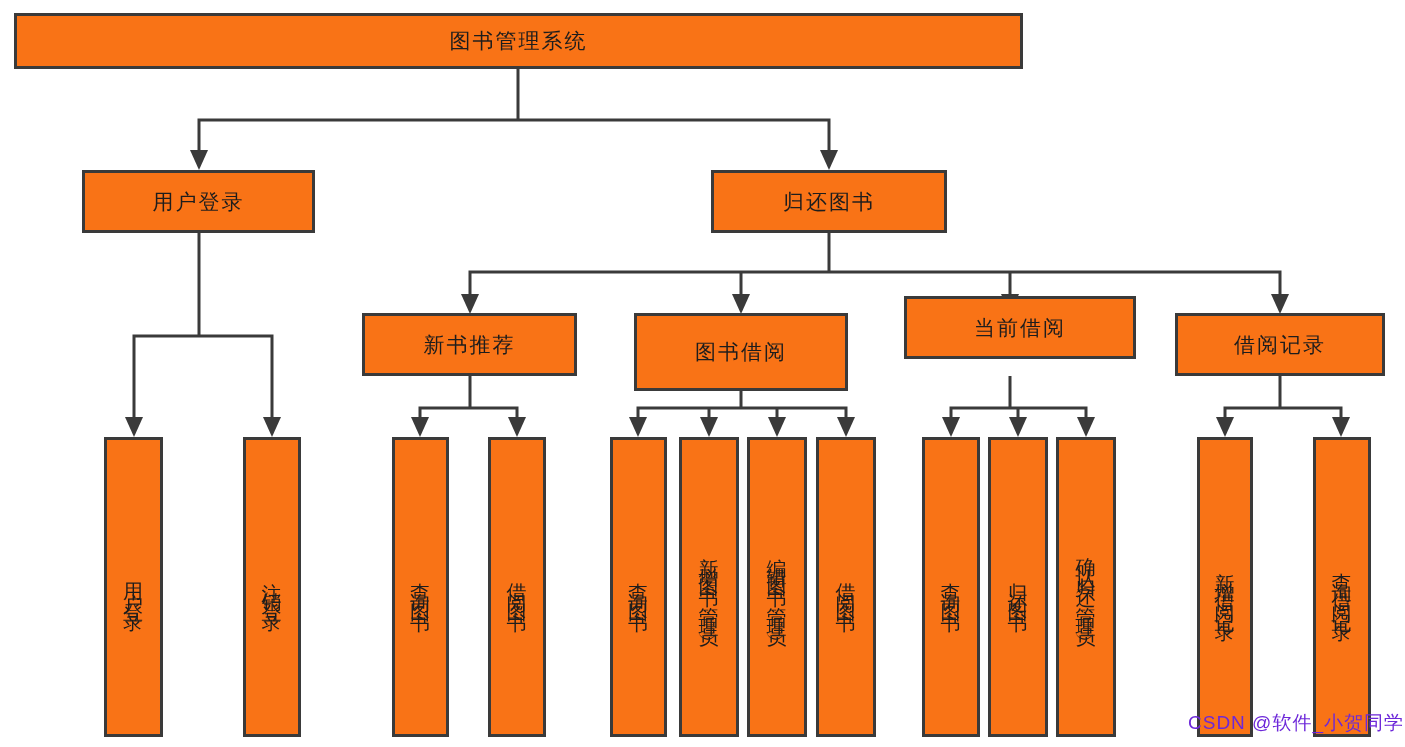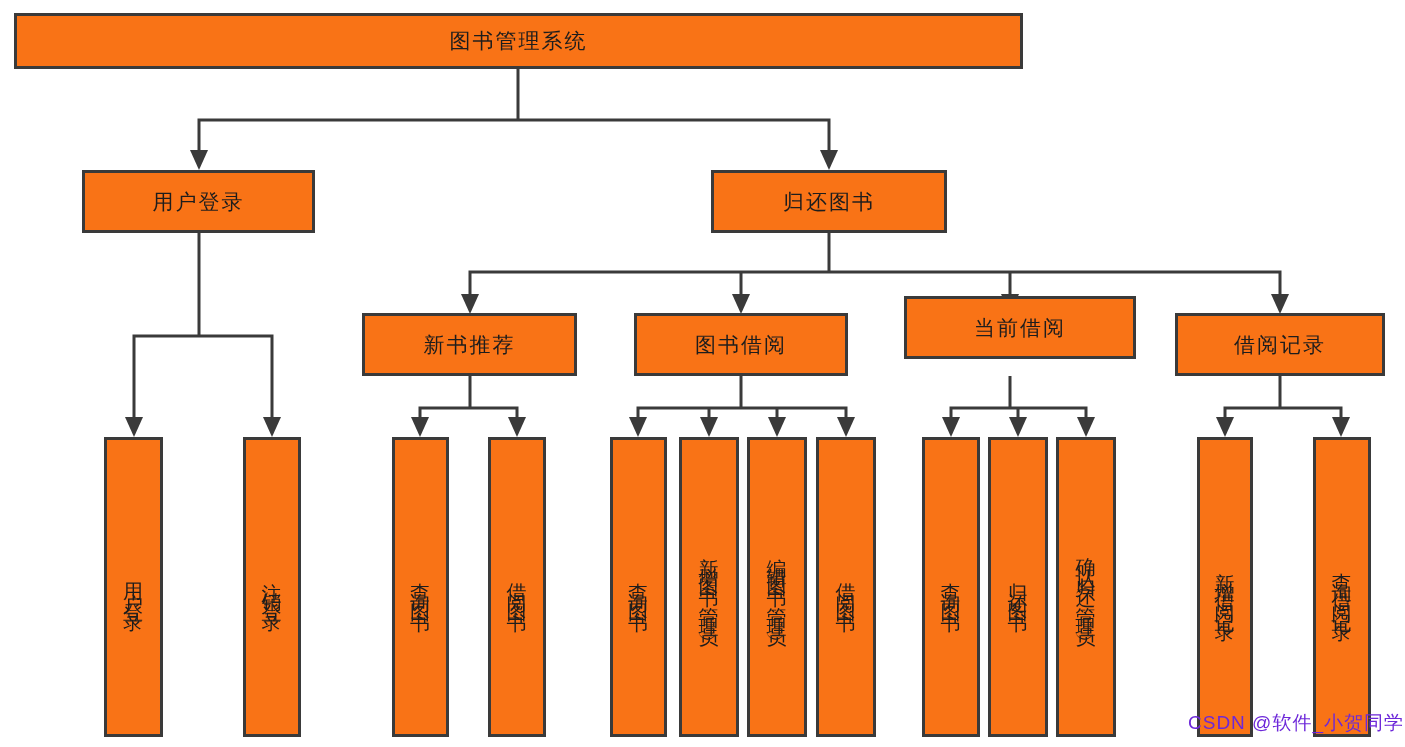--- a/index.html
+++ b/index.html
@@ -91,21 +91,21 @@
   <div class="node h" style="left:82px;top:170px;width:233px;height:63px;">
     <span>用户登录</span>
   </div>
   <div class="node h" style="left:711px;top:170px;width:236px;height:63px;">
     <span>归还图书</span>
   </div>
 
   <div class="node h" style="left:362px;top:313px;width:215px;height:63px;">
     <span>新书推荐</span>
   </div>
-  <div class="node h" style="left:634px;top:313px;width:214px;height:63px;">
+  <div class="node h" style="left:634px;top:313px;width:214px;height:78px;">
     <span>图书借阅</span>
   </div>
   <div class="node h" style="left:904px;top:296px;width:232px;height:63px;">
     <span>当前借阅</span>
   </div>
   <div class="node h" style="left:1175px;top:313px;width:210px;height:63px;">
     <span>借阅记录</span>
   </div>
 
   <div class="node v" style="left:104px;top:437px;width:59px;height:300px;">

